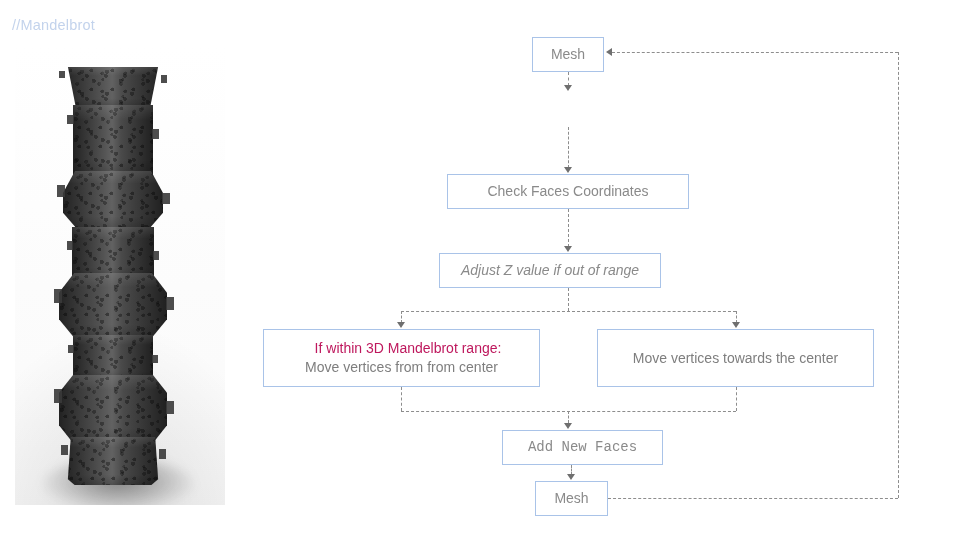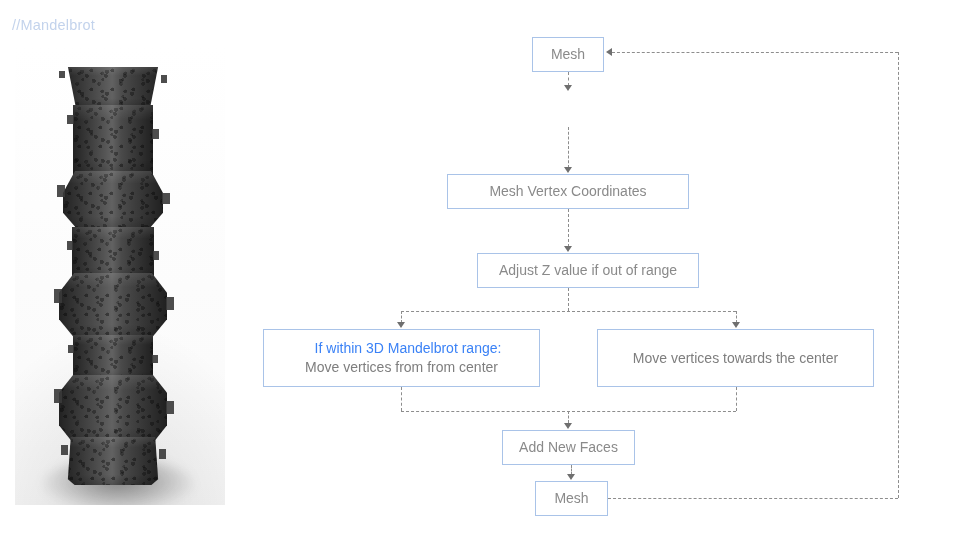--- a/index.html
+++ b/index.html
@@ -141,30 +141,30 @@
     display: flex;
     flex-direction: column;
     align-items: center;
     justify-content: center;
     color: #8a8a8a;
     font-size: 14px;
     line-height: 19px;
     text-align: center;
     white-space: nowrap;
   }
-  .node .l1 { color: #3b82f6; margin-left: 13px; }
+  .node .l1 { color: #be185d; margin-left: 13px; }
   .node .l2 { color: #7e7e7e; }
 
   #node-mesh-top        { left: 532px; top: 37px;  width: 72px;  height: 35px; }
   #node-subdivide       { left: 497px; top: 92px;  width: 142px; height: 35px; }
   #node-check-vertex    { left: 447px; top: 174px; width: 242px; height: 35px; }
-  #node-adjust-z        { left: 477px; top: 253px; width: 222px; height: 35px; }
+  #node-adjust-z        { left: 439px; top: 253px; width: 222px; height: 35px; font-style: italic; }
   #node-within          { left: 263px; top: 329px; width: 277px; height: 58px; }
   #node-outside         { left: 597px; top: 329px; width: 277px; height: 58px; }
-  #node-add-faces       { left: 502px; top: 430px; width: 133px; height: 35px; }
+  #node-add-faces       { left: 502px; top: 430px; width: 161px; height: 35px; font-family: Liberation Mono, monospace; }
   #node-mesh-bottom     { left: 535px; top: 481px; width: 73px;  height: 35px; }
 
   
   .conn-v {
     position: absolute;
     width: 0;
     border-left: 1px dashed #8d8d8d;
   }
   .conn-h {
     position: absolute;
@@ -257,21 +257,21 @@
       <div class="fringe" style="left:144px;top:404px; width:7px; height:10px;"></div>
     </div>
   </div>
 
   <div class="node" id="node-mesh-top">
     <span>Mesh</span>
   </div>
 
 
   <div class="node" id="node-check-vertex">
-    <span>Mesh Vertex Coordinates</span>
+    <span>Check Faces Coordinates</span>
   </div>
 
   <div class="node" id="node-adjust-z">
     <span>Adjust Z value if out of range</span>
   </div>
 
   <div class="node" id="node-within">
     <span class="l1">If within 3D Mandelbrot range:</span>
     <span class="l2">Move vertices from from center</span>
   </div>

